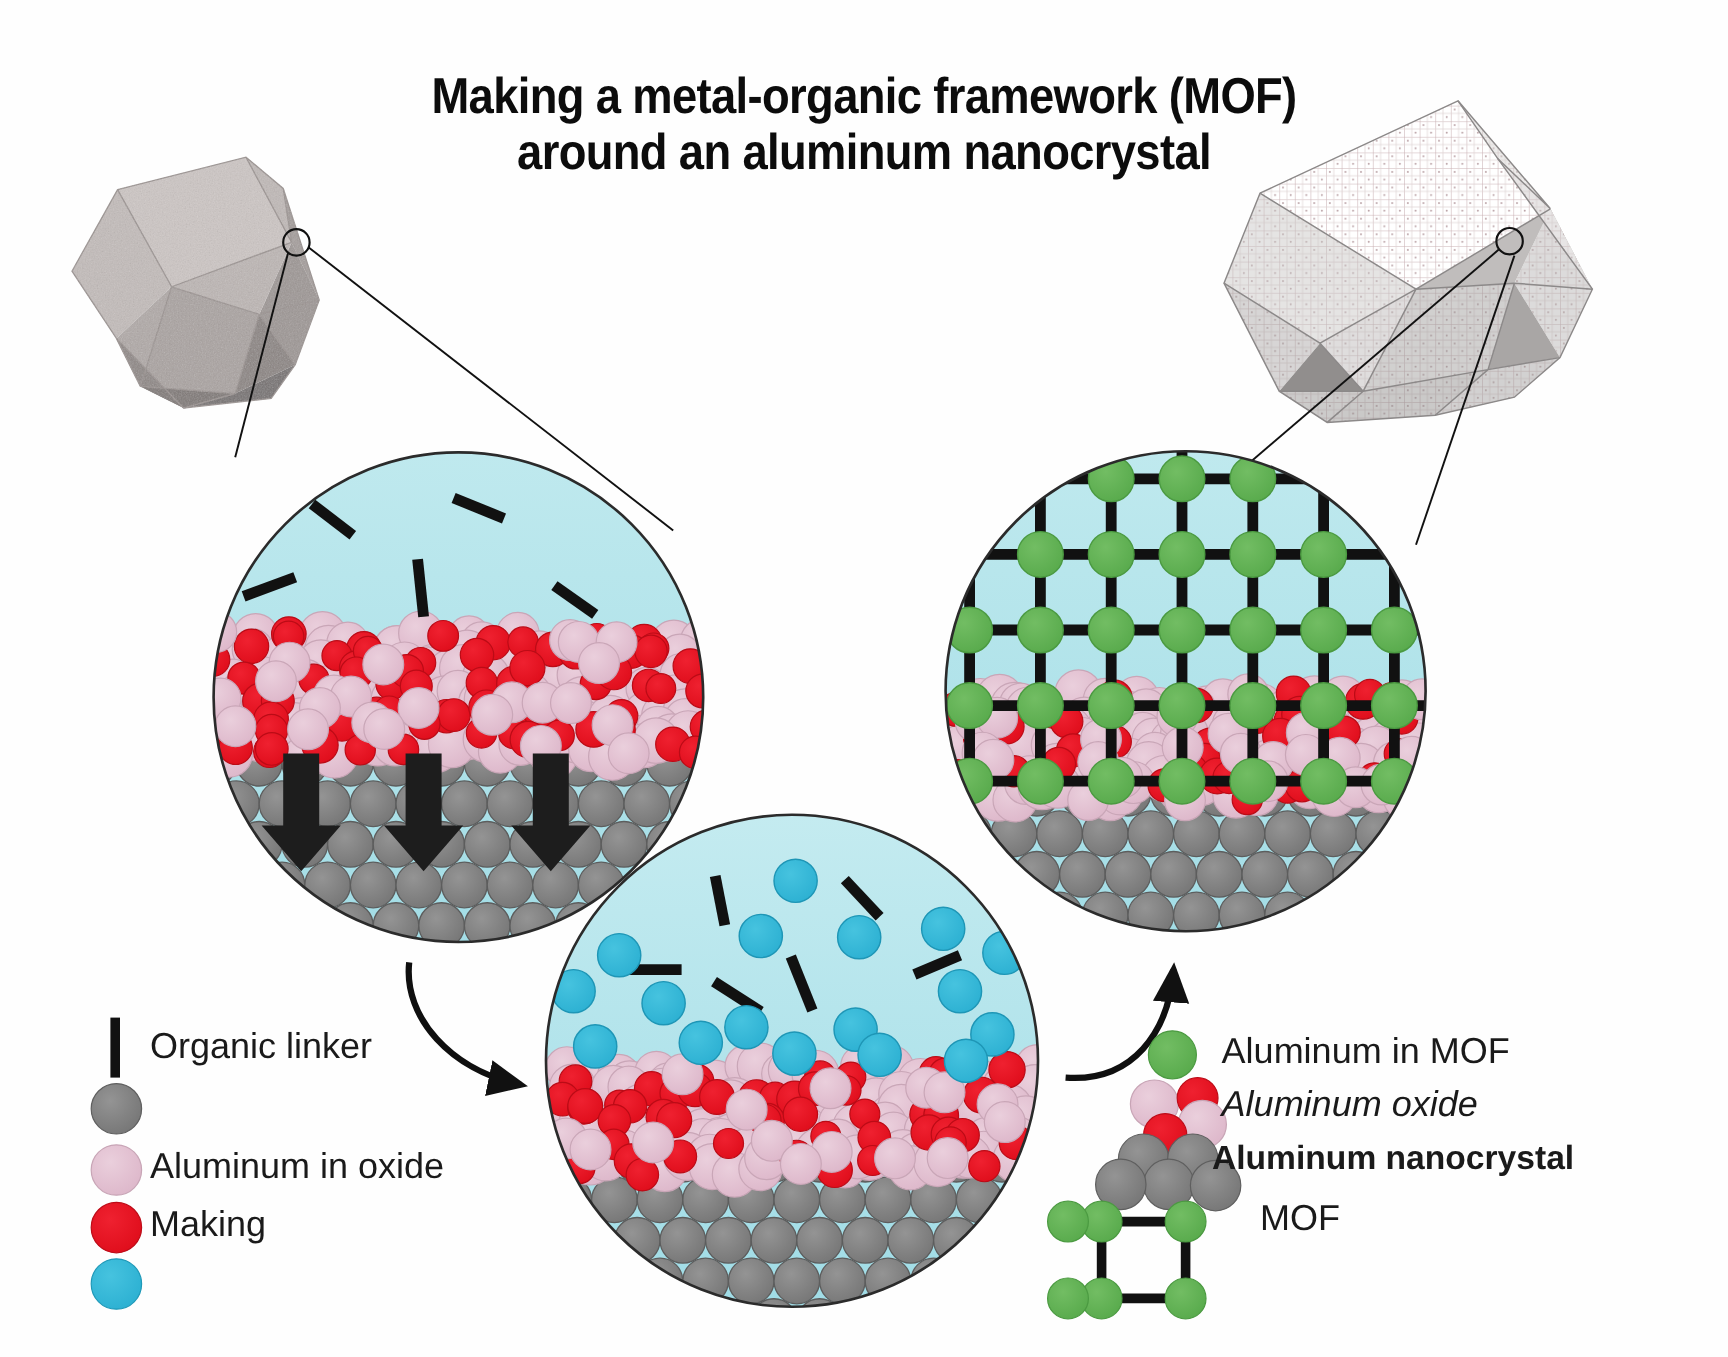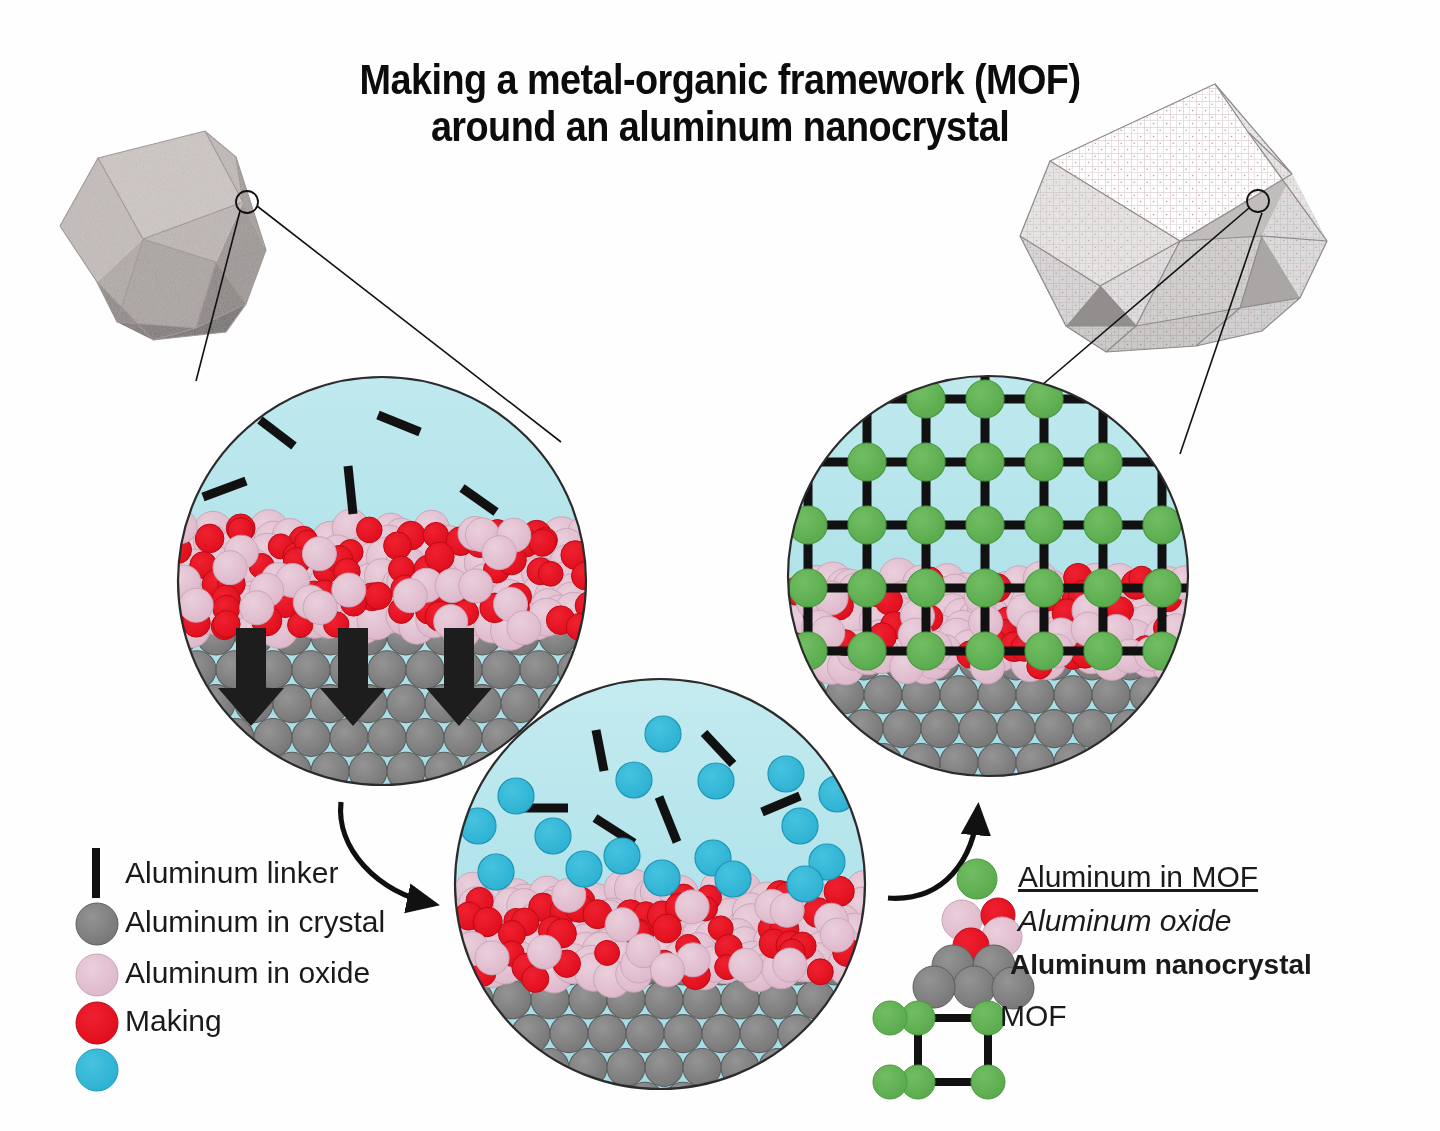--- a/index.html
+++ b/index.html
@@ -969,23 +969,22 @@
         <circle cx="918" cy="982" r="17" fill="url(#greenBall)" stroke="#4b9a41" stroke-width="1"></circle>
         <circle cx="988" cy="982" r="17" fill="url(#greenBall)" stroke="#4b9a41" stroke-width="1"></circle>
         <circle cx="918" cy="1046" r="17" fill="url(#greenBall)" stroke="#4b9a41" stroke-width="1"></circle>
         <circle cx="988" cy="1046" r="17" fill="url(#greenBall)" stroke="#4b9a41" stroke-width="1"></circle>
         <circle cx="890" cy="982" r="17" fill="url(#greenBall)" stroke="#4b9a41" stroke-width="1"></circle>
         <circle cx="890" cy="1046" r="17" fill="url(#greenBall)" stroke="#4b9a41" stroke-width="1"></circle>
       </g>
     </g>
   </svg>
 
-  <div class="legend-text" style="left:125px;top:820px;">Aluminum linker</div>
-  <div class="legend-text" style="left:125px;top:869px;">Aluminum in crystal</div>
+  <div class="legend-text" style="left:125px;top:820px;">Organic linker</div>
   <div class="legend-text" style="left:125px;top:920px;">Aluminum in oxide</div>
   <div class="legend-text" style="left:125px;top:968px;">Making</div>
 
-  <div class="legend-text" style="left:1018px;top:824px;text-decoration:underline;">Aluminum in MOF</div>
+  <div class="legend-text" style="left:1018px;top:824px;">Aluminum in MOF</div>
   <div class="legend-text" style="left:1018px;top:868px;font-style:italic;">Aluminum oxide</div>
   <div class="legend-text small" style="left:1010px;top:913px;">Aluminum nanocrystal</div>
-  <div class="legend-text" style="left:1000px;top:963px;">MOF</div>
+  <div class="legend-text" style="left:1050px;top:963px;">MOF</div>
 
 </div>
 
 </body></html>

